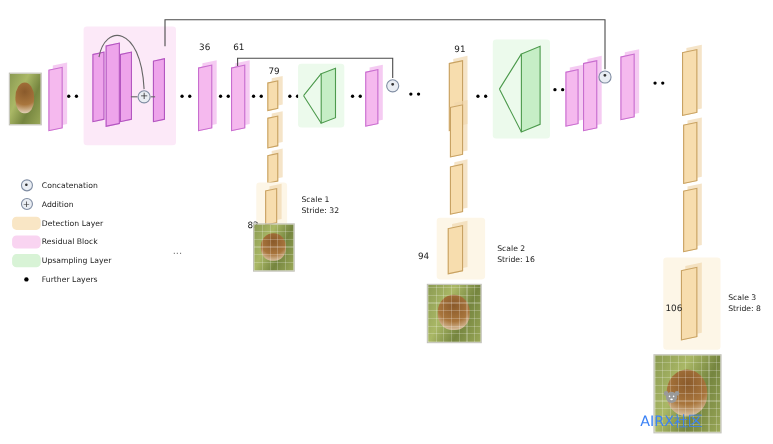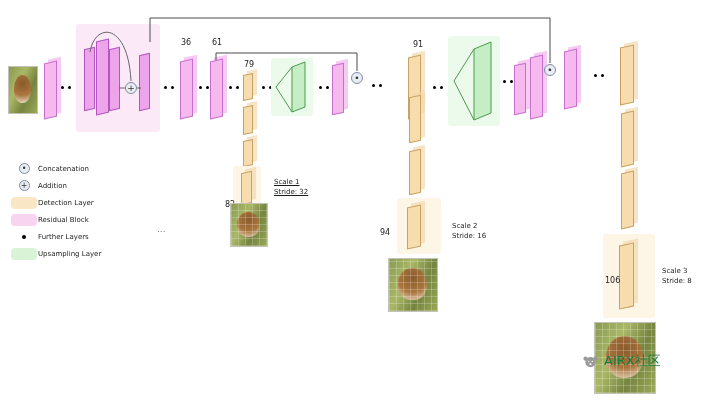--- a/index.html
+++ b/index.html
@@ -49,21 +49,21 @@
   .sw { width:26px; height:12px; border-radius:4px; }
   .sw.pink { background:#f9d4f1; }
   .sw.tan  { background:#f9e6c5; }
   .sw.green{ background:#d8f3d6; }
   .ldot { width:4px; height:4px; border-radius:50%; background:#000; }
 
   .title { position:absolute; left:62px; top:344px; font-size:15.5px; color:#111; }
   .ellipsis { position:absolute; left:157px; top:224px; font-size:9px; color:#777; }
 
   .watermark { position:absolute; left:582px; top:352px; display:flex; align-items:center; gap:5px;
-               color:#15803d; font-size:13px; }
+               color:#3b82f6; font-size:13px;flex-direction:column; }
 </style>
 </head>
 <body>
 
 <div class="canvas">
 
   <svg class="lines" viewBox="0 0 703 404" fill="none" stroke="#4a4a4a" stroke-width="1">
     <path d="M150 42 L150 18 L550 18 L550 63"></path>
     <path d="M216 60 L216 53 L357 53 L357 71"></path>
     <path d="M90 52 C 95 22, 128 22, 131 81" stroke="#666"></path>
@@ -107,21 +107,21 @@
       <i></i>
     </div>
 
   <div class="num" style="left:244px; top:60px;">79</div>
   <div class="layer tan" style="left:243px; top:74px; width:10px; height:26px;"></div>
   <div class="layer tan" style="left:243px; top:106px; width:10px; height:28px;"></div>
   <div class="layer tan" style="left:243px; top:140px; width:10px; height:26px;"></div>
   <div class="detectbg" style="left:233px; top:166px; width:28px; height:44px;"></div>
   <div class="layer tan" style="left:241px; top:172px; width:11px; height:32px;"></div>
   <div class="num" style="left:225px; top:182px;margin-top:18px;">82</div>
-  <div class="scale-label" style="left:274px; top:177px;text-decoration:underline;">
+  <div class="scale-label" style="left:274px; top:177px;">
     <div>Scale 1</div>
     <div>Stride: 32</div>
   </div>
   <div class="photo grid" style="left:230px; top:203px; width:38px; height:44px;"></div>
 
   <div class="dots" style="left:262px; top:86px;">
       <i></i>
       <i></i>
     </div>
 
@@ -223,29 +223,29 @@
       <span>Detection Layer</span>
     </div>
     <div class="lrow">
       <span class="lic">
           <span class="sw pink"></span>
         </span>
       <span>Residual Block</span>
     </div>
     <div class="lrow">
       <span class="lic">
+          <span class="sw green"></span>
+        </span>
+      <span>Upsampling Layer</span>
+    </div>
+    <div class="lrow">
+      <span class="lic">
           <span class="ldot"></span>
         </span>
       <span>Further Layers</span>
-    </div>
-    <div class="lrow">
-      <span class="lic">
-          <span class="sw green"></span>
-        </span>
-      <span>Upsampling Layer</span>
     </div>
   </div>
 
   <div class="ellipsis">...</div>
 
 
   <div class="watermark">
     <svg width="17" height="17" viewBox="0 0 24 24">
       <circle cx="5" cy="8" r="3" fill="#9a9a9a"></circle>
       <circle cx="19" cy="8" r="3" fill="#9a9a9a"></circle>

